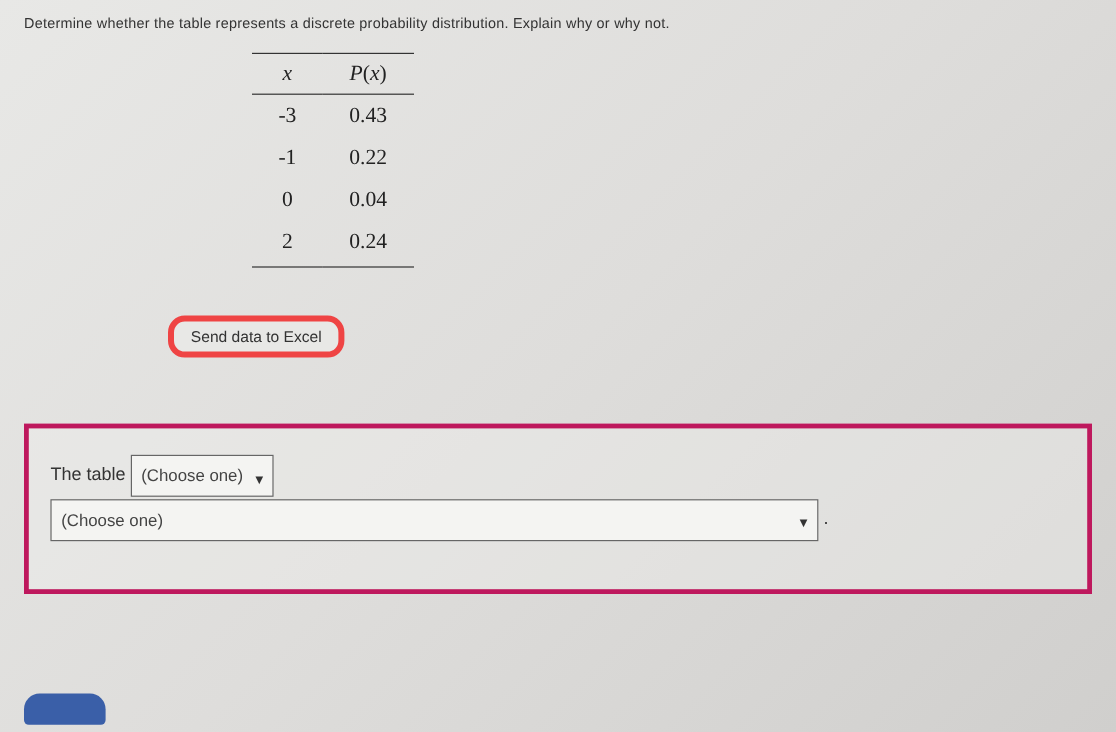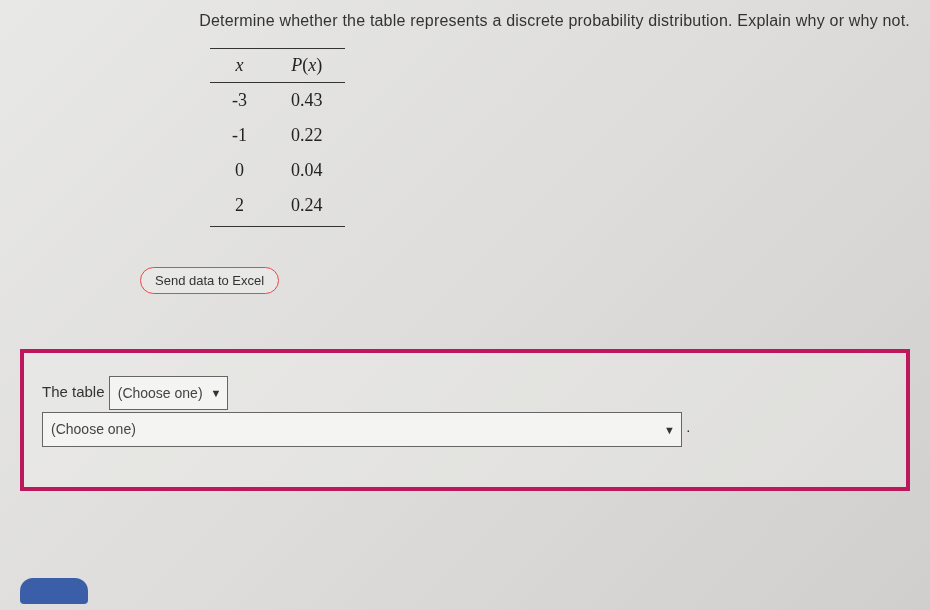--- a/index.html
+++ b/index.html
@@ -11,25 +11,24 @@
       width: 930px;
       height: 610px;
       background: linear-gradient(135deg, #e8e8e6 0%, #dedddb 50%, #d0cfcd 100%);
       font-family: Arial, Helvetica, sans-serif;
       color: #222;
       padding: 12px 20px 20px 20px;
       position: relative;
       overflow: hidden;
     }
     .question-text {
-      font-size: 16px;
+      font-size: 12px;
       color: #333;
       margin-bottom: 18px;
       letter-spacing: 0.2px;
-      text-align: right;
     }
     .prob-table {
       margin-left: 190px;
       border-collapse: collapse;
       font-family: 'Times New Roman', serif;
       font-size: 18px;
     }
     .prob-table th {
       font-weight: normal;
       font-style: italic;
@@ -50,21 +49,21 @@
     }
     .prob-table tr:last-child td {
       border-bottom: 1px solid #333;
       padding-bottom: 10px;
     }
     .excel-btn {
       display: inline-block;
       margin-top: 40px;
       margin-left: 120px;
       padding: 5px 14px;
-      border: 1px solid #ef4444;
+      border: 5px solid #ef4444;
       border-radius: 14px;
       background: #e8e8e6;
       font-size: 13px;
       color: #333;
       cursor: pointer;
       font-family: Arial, sans-serif;
       text-align: center;
     }
     .answer-panel {
       margin-top: 55px;
@@ -74,21 +73,21 @@
       position: relative;
       min-height: 90px;
     }
     .answer-line {
       font-size: 15px;
       color: #333;
       line-height: 2.2;
     }
     .dropdown {
       display: inline-flex;
-      align-items: center;
+      align-items: flex-end;
       border: 1px solid #666;
       background: #f4f4f2;
       padding: 1px 6px 1px 8px;
       font-size: 14px;
       color: #444;
       vertical-align: middle;
       cursor: pointer;
       min-height: 22px;
     }
     .dropdown.large {

